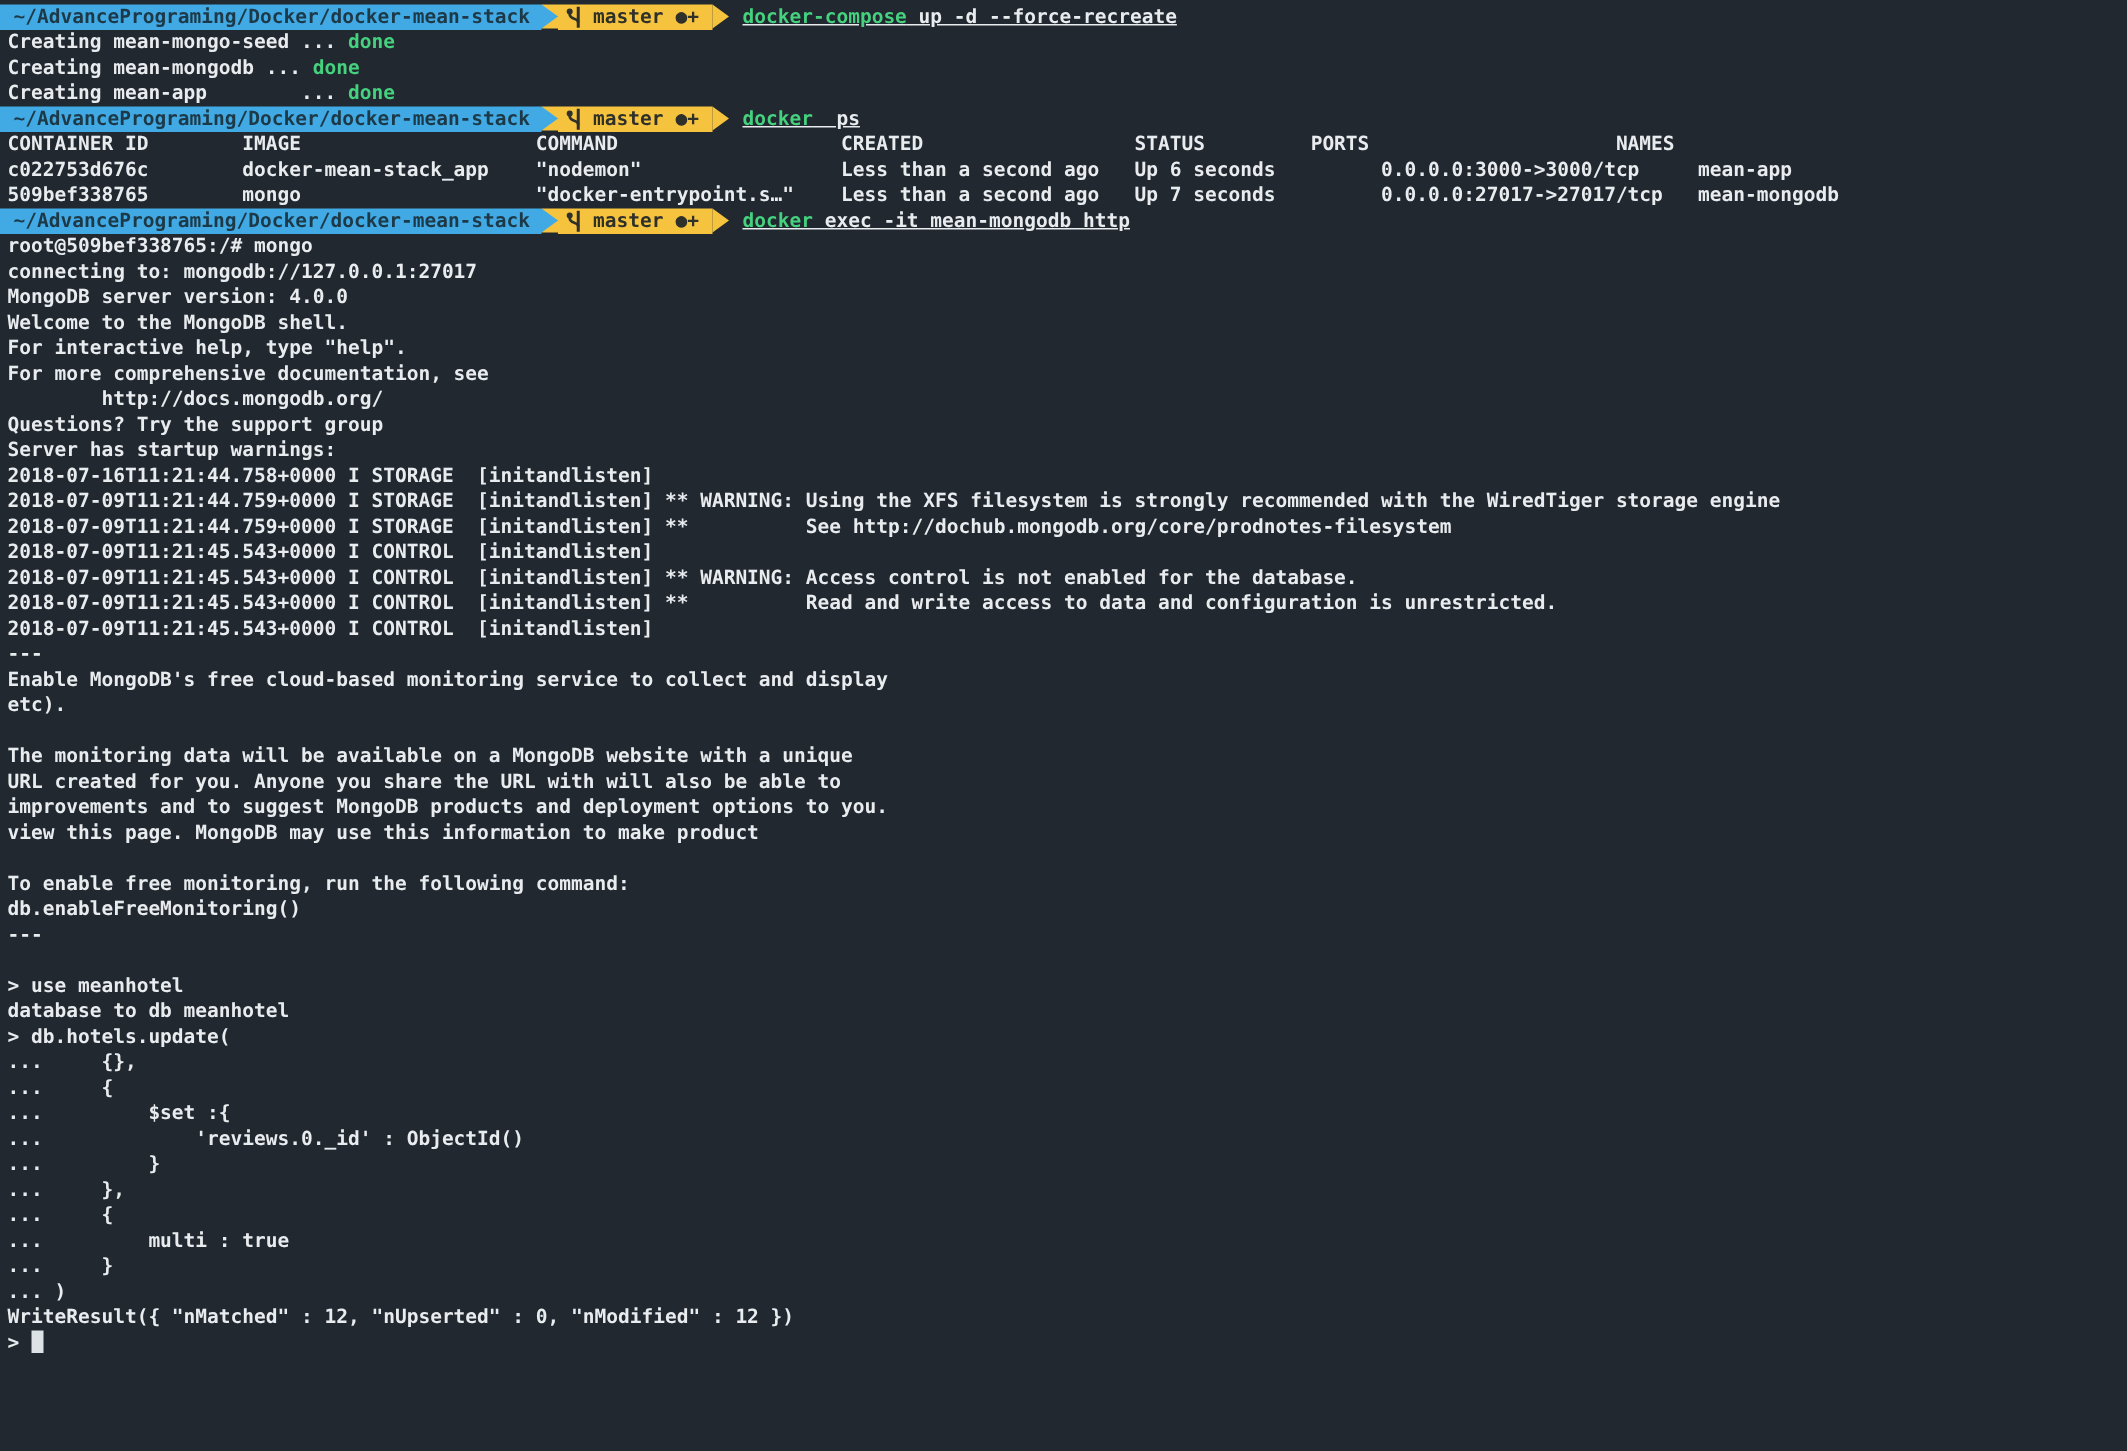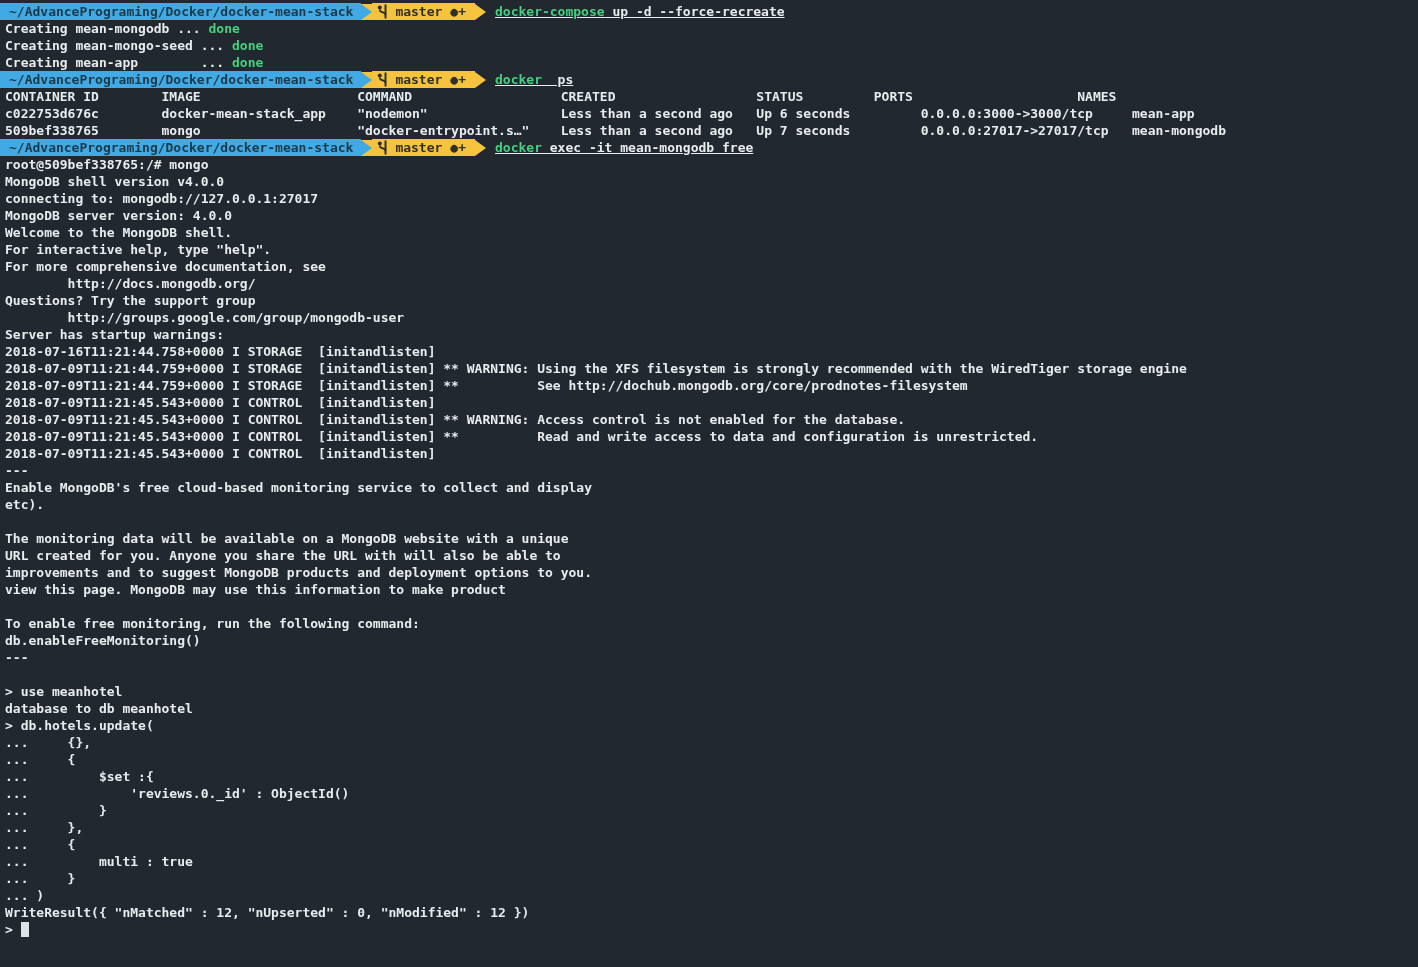--- a/index.html
+++ b/index.html
@@ -11,21 +11,21 @@
   .terminal{
     position:relative; width:1418px; height:967px; overflow:hidden;
     background:var(--bg); box-sizing:border-box; padding-top:3px;
     font-family:"DejaVu Sans Mono","Liberation Mono",monospace;
   }
   .line{
     height:17px; line-height:17px; white-space:pre;
     font:bold 13px/17px "DejaVu Sans Mono","Liberation Mono",monospace;
     color:var(--fg); padding-left:5px;
   }
-  .prompt-line{display:flex; align-items:flex-end; padding-left:0;}
+  .prompt-line{display:flex; align-items:flex-start; padding-left:0;}
   .seg{display:flex; align-items:center; height:17px;}
   .seg-blue{background:var(--blue); color:var(--ink-blue); padding:0 8px 0 9px;}
   .seg-yellow{background:var(--yellow); color:var(--ink-yellow); padding:0 9px 0 5px;}
   .arrow1{width:0;height:0;
     border-top:8.5px solid var(--yellow); border-bottom:8.5px solid var(--yellow);
     border-left:11px solid var(--blue);}
   .arrow2{width:0;height:0;
     border-top:8.5px solid transparent; border-bottom:8.5px solid transparent;
     border-left:11px solid var(--yellow);}
   .branch-name{margin:0 8px 0 6px;}
@@ -39,46 +39,44 @@
 </head>
 <body>
 
 <div class="terminal">
   <div id="terminal-output">
       <div class="line prompt-line"><div class="seg seg-blue"><span>~/AdvancePrograming/Docker/docker-mean-stack</span></div><div class="arrow1"></div><div class="seg seg-yellow"><span class="git-icon"><svg width="12" height="15" viewBox="0 0 12 15">
               <line x1="8.5" y1="0.5" x2="8.5" y2="14.5" stroke="currentColor" stroke-width="2"></line>
               <circle cx="2.8" cy="3.6" r="2" fill="currentColor"></circle>
               <path d="M2.8 5.4 C2.8 9.5 8.5 7.5 8.5 11" fill="none" stroke="currentColor" stroke-width="1.8"></path>
             </svg></span><span class="branch-name">master</span><span>●+</span></div><div class="arrow2"></div><span class="cmd"><span class="s-green">docker-compose</span><span class="s-plain"> up -d --force-recreate</span></span></div>
+      <div class="line"><span class="s-plain">Creating mean-mongo-seed ... </span><span class="s-green">done</span></div>
       <div class="line"><span class="s-plain">Creating mean-mongodb ... </span><span class="s-green">done</span></div>
-      <div class="line"><span class="s-plain">Creating mean-mongo-seed ... </span><span class="s-green">done</span></div>
       <div class="line"><span class="s-plain">Creating mean-app        ... </span><span class="s-green">done</span></div>
       <div class="line prompt-line"><div class="seg seg-blue"><span>~/AdvancePrograming/Docker/docker-mean-stack</span></div><div class="arrow1"></div><div class="seg seg-yellow"><span class="git-icon"><svg width="12" height="15" viewBox="0 0 12 15">
               <line x1="8.5" y1="0.5" x2="8.5" y2="14.5" stroke="currentColor" stroke-width="2"></line>
               <circle cx="2.8" cy="3.6" r="2" fill="currentColor"></circle>
               <path d="M2.8 5.4 C2.8 9.5 8.5 7.5 8.5 11" fill="none" stroke="currentColor" stroke-width="1.8"></path>
             </svg></span><span class="branch-name">master</span><span>●+</span></div><div class="arrow2"></div><span class="cmd"><span class="s-green">docker</span><span class="s-plain">  ps</span></span></div>
       <div class="line"><span class="s-plain">CONTAINER ID        IMAGE                    COMMAND                   CREATED                  STATUS         PORTS                     NAMES</span></div>
       <div class="line"><span class="s-plain">c022753d676c        docker-mean-stack_app    "nodemon"                 Less than a second ago   Up 6 seconds         0.0.0.0:3000-&gt;3000/tcp     mean-app</span></div>
       <div class="line"><span class="s-plain">509bef338765        mongo                    "docker-entrypoint.s…"    Less than a second ago   Up 7 seconds         0.0.0.0:27017-&gt;27017/tcp   mean-mongodb</span></div>
       <div class="line prompt-line"><div class="seg seg-blue"><span>~/AdvancePrograming/Docker/docker-mean-stack</span></div><div class="arrow1"></div><div class="seg seg-yellow"><span class="git-icon"><svg width="12" height="15" viewBox="0 0 12 15">
               <line x1="8.5" y1="0.5" x2="8.5" y2="14.5" stroke="currentColor" stroke-width="2"></line>
               <circle cx="2.8" cy="3.6" r="2" fill="currentColor"></circle>
               <path d="M2.8 5.4 C2.8 9.5 8.5 7.5 8.5 11" fill="none" stroke="currentColor" stroke-width="1.8"></path>
-            </svg></span><span class="branch-name">master</span><span>●+</span></div><div class="arrow2"></div><span class="cmd"><span class="s-green">docker</span><span class="s-plain"> exec -it mean-mongodb free</span></span></div>
+            </svg></span><span class="branch-name">master</span><span>●+</span></div><div class="arrow2"></div><span class="cmd"><span class="s-green">docker</span><span class="s-plain"> exec -it mean-mongodb http</span></span></div>
       <div class="line"><span class="s-plain">root@509bef338765:/# mongo</span></div>
-      <div class="line"><span class="s-plain">MongoDB shell version v4.0.0</span></div>
       <div class="line"><span class="s-plain">connecting to: mongodb://127.0.0.1:27017</span></div>
       <div class="line"><span class="s-plain">MongoDB server version: 4.0.0</span></div>
       <div class="line"><span class="s-plain">Welcome to the MongoDB shell.</span></div>
       <div class="line"><span class="s-plain">For interactive help, type "help".</span></div>
       <div class="line"><span class="s-plain">For more comprehensive documentation, see</span></div>
       <div class="line"><span class="s-plain">        http://docs.mongodb.org/</span></div>
       <div class="line"><span class="s-plain">Questions? Try the support group</span></div>
-      <div class="line"><span class="s-plain">        http://groups.google.com/group/mongodb-user</span></div>
       <div class="line"><span class="s-plain">Server has startup warnings:</span></div>
       <div class="line"><span class="s-plain">2018-07-16T11:21:44.758+0000 I STORAGE  [initandlisten]</span></div>
       <div class="line"><span class="s-plain">2018-07-09T11:21:44.759+0000 I STORAGE  [initandlisten] ** WARNING: Using the XFS filesystem is strongly recommended with the WiredTiger storage engine</span></div>
       <div class="line"><span class="s-plain">2018-07-09T11:21:44.759+0000 I STORAGE  [initandlisten] **          See http://dochub.mongodb.org/core/prodnotes-filesystem</span></div>
       <div class="line"><span class="s-plain">2018-07-09T11:21:45.543+0000 I CONTROL  [initandlisten]</span></div>
       <div class="line"><span class="s-plain">2018-07-09T11:21:45.543+0000 I CONTROL  [initandlisten] ** WARNING: Access control is not enabled for the database.</span></div>
       <div class="line"><span class="s-plain">2018-07-09T11:21:45.543+0000 I CONTROL  [initandlisten] **          Read and write access to data and configuration is unrestricted.</span></div>
       <div class="line"><span class="s-plain">2018-07-09T11:21:45.543+0000 I CONTROL  [initandlisten]</span></div>
       <div class="line"><span class="s-plain">---</span></div>
       <div class="line"><span class="s-plain">Enable MongoDB's free cloud-based monitoring service to collect and display</span></div>

